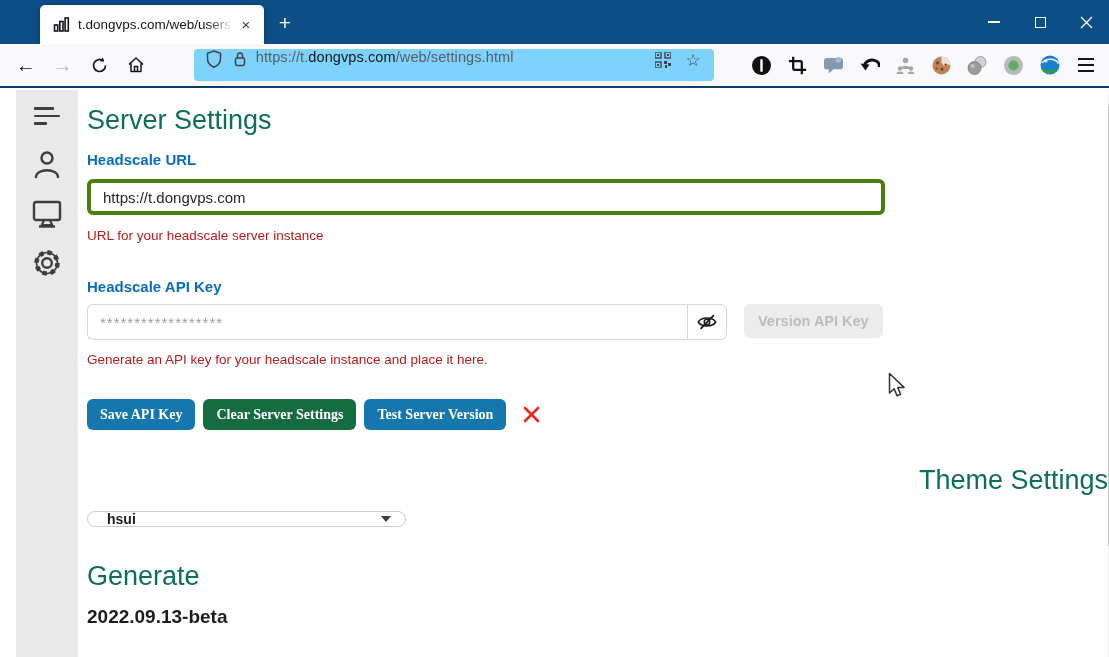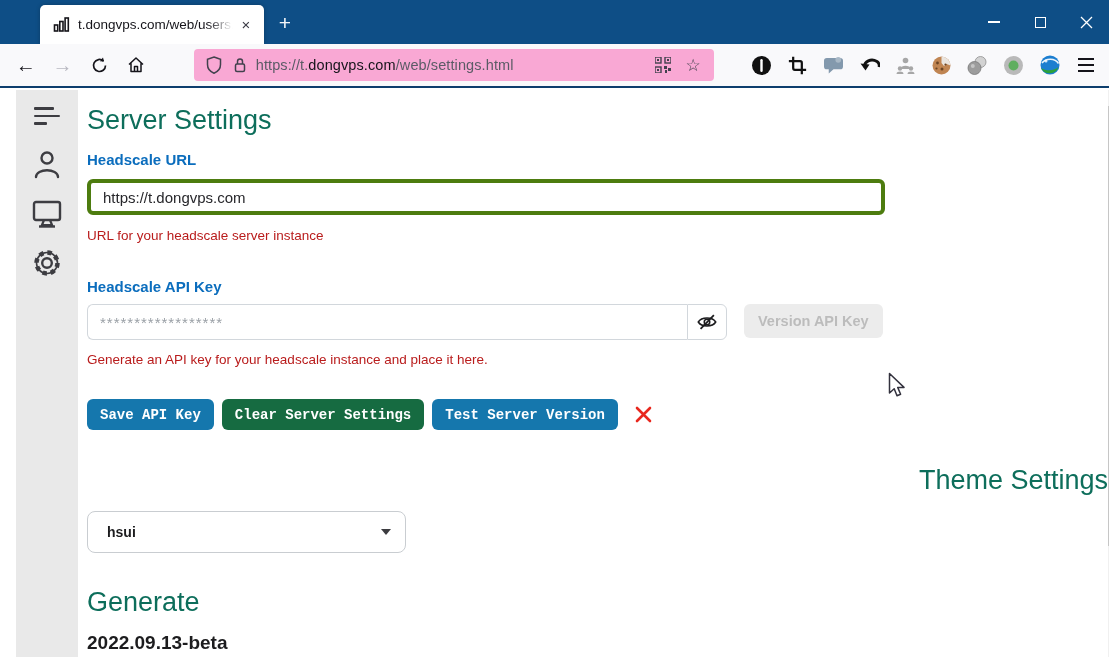--- a/index.html
+++ b/index.html
@@ -16,21 +16,21 @@
   .newtab { position:absolute; left:272px; top:10px; width:26px; height:26px; color:#f4f6f9; font-size:21px; font-weight:400; display:flex; align-items:center; justify-content:center; }
   .win-controls { position:absolute; right:0; top:0; height:44px; display:flex; }
   .win-btn { width:46px; height:44px; display:flex; align-items:center; justify-content:center; }
   .glyph-min { width:12px; height:1.5px; background:#fff; }
   .glyph-max { width:11px; height:11px; border:1.3px solid #fff; }
 
   
   .navbar { position:absolute; left:0; top:44px; width:1109px; height:44px; background:#f9f9fb; border-bottom:2px solid #0d3e6d; display:flex; align-items:center; padding:0 12px; }
   .nav-btn { width:28px; height:28px; display:flex; align-items:center; justify-content:center; margin-right:9px; font-size:20px; color:#15141a; border-radius:4px; }
   .nav-btn.disabled { color:#b8b8c1; }
-  .urlbar { margin-left:35px; width:526px; height:32px; background:#f9a8d4; border-radius:4px; display:flex; align-items:center; padding:0 10px; }
+  .urlbar { margin-left:35px; width:526px; height:32px; background:#7dd3fc; border-radius:4px; display:flex; align-items:flex-start; padding:0 10px; }
   .urlbar .sec-icon { width:20px; height:20px; margin-right:6px; flex:0 0 auto; }
   .url-text { flex:1; font-size:14.5px; white-space:nowrap; overflow:hidden; color:#5b5b66; letter-spacing:.1px; }
   .url-text .domain { color:#15141a; }
   .url-action { width:22px; height:22px; margin-left:8px; flex:0 0 auto; display:flex; align-items:center; justify-content:center; color:#42414d; font-size:17px; }
   .ext-area { margin-left:36px; display:flex; align-items:center; gap:13px; }
   .ext-icon { width:23px; height:23px; display:flex; align-items:center; justify-content:center; }
   .menu-lines { display:flex; flex-direction:column; gap:4px; }
   .menu-lines i { display:block; width:16px; height:1.8px; background:#15141a; }
 
   
@@ -48,26 +48,26 @@
   .form-label { margin-top:13px; font-size:15px; line-height:20px; font-weight:bold; color:#0b6dbd; }
   .label-2 { margin-top:33px; }
   .text-input { margin-top:9px; width:798px; height:36px; border:4px solid #4d7c0f; border-radius:6px; background:#fff; font-family:"Liberation Sans",sans-serif; font-size:15px; color:#27272b; padding:0 12px; outline:none; }
   .help { margin-top:13px; font-size:13.5px; line-height:16px; color:#b91c1c; }
   .help-2 { margin-top:12px; }
   .api-row { margin-top:7px; display:flex; align-items:flex-start; }
   .input-group { display:flex; width:640px; }
   .input-group input { flex:1; height:36px; border:1px solid #d2d7dc; border-right:none; border-radius:6px 0 0 6px; font-family:"Liberation Sans",sans-serif; font-size:15px; color:#27272b; padding:0 12px; outline:none; letter-spacing:1px; }
   .input-group input::placeholder { color:#9aa0a6; }
   .eye-btn { width:40px; height:36px; background:#fff; border:1px solid #d2d7dc; border-radius:0 6px 6px 0; display:flex; align-items:center; justify-content:center; }
-  .btn { height:31px; border:none; border-radius:6px; font-family:Liberation Mono, monospace; font-size:14px; font-weight:bold; color:#fff; padding:0 13px; margin-right:8px; display:inline-flex; align-items:center; }
+  .btn { height:31px; border:none; border-radius:6px; font-family:Liberation Serif, serif; font-size:14px; font-weight:bold; color:#fff; padding:0 13px; margin-right:8px; display:inline-flex; align-items:center; }
   .btn-blue { background:#1577ad; }
   .btn-green { background:#166b41; }
   .btn-disabled { margin-left:17px; height:34px; background:#ececec; color:#bcbcbc; border:none; border-radius:6px; font-family:"Liberation Sans",sans-serif; font-size:14.5px; font-weight:bold; padding:0 14px; }
   .btn-row { margin-top:31px; display:flex; align-items:center; }
-  .select-box { margin-top:14px; width:319px; height:42px; border:1px solid #c9cdd1; border-radius:8px; background:#fff; display:flex; align-items:center; padding:0 14px 0 19px; }
+  .select-box { margin-top:14px; width:319px; height:16px; border:1px solid #c9cdd1; border-radius:8px; background:#fff; display:flex; align-items:center; padding:0 14px 0 19px; }
   .select-box .sel-text { flex:1; font-size:14px; font-weight:bold; color:#1c1c1e; }
   .h1-theme { margin-top:33px;text-align:right; }
   .h1-version { margin-top:32px; }
   .version-value { margin-top:15px; font-size:19px; line-height:18px; font-weight:bold; color:#1c1c1e; }
 
   
   .scrollbar { position:absolute; right:0; top:0; width:17px; height:567px; background:#f0f0f0; }
   .sb-arrow { position:absolute; left:0; width:17px; height:16px; display:flex; align-items:center; justify-content:center; }
   .sb-up { top:0; } .sb-down { bottom:0; }
   .sb-thumb { position:absolute; left:0; top:16px; width:17px; height:440px; background:#c6c6c6; }

